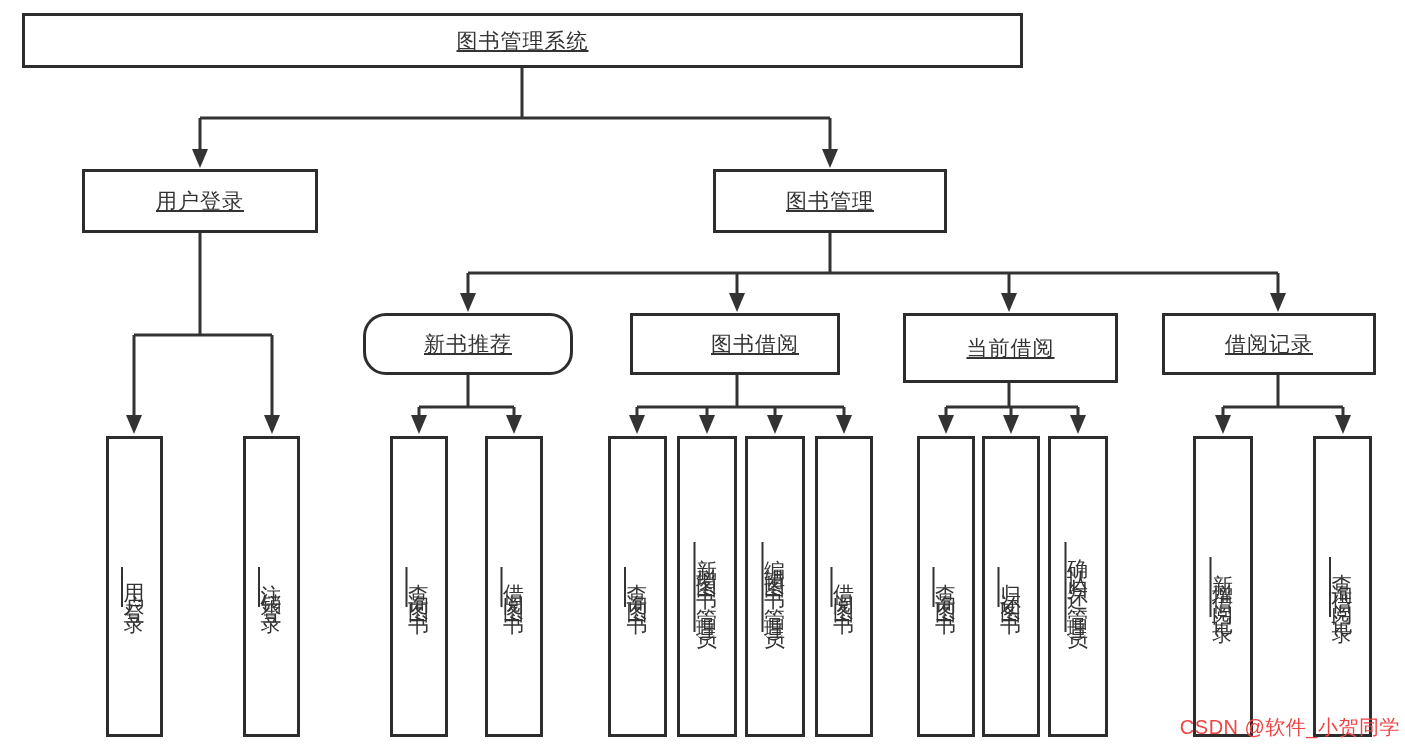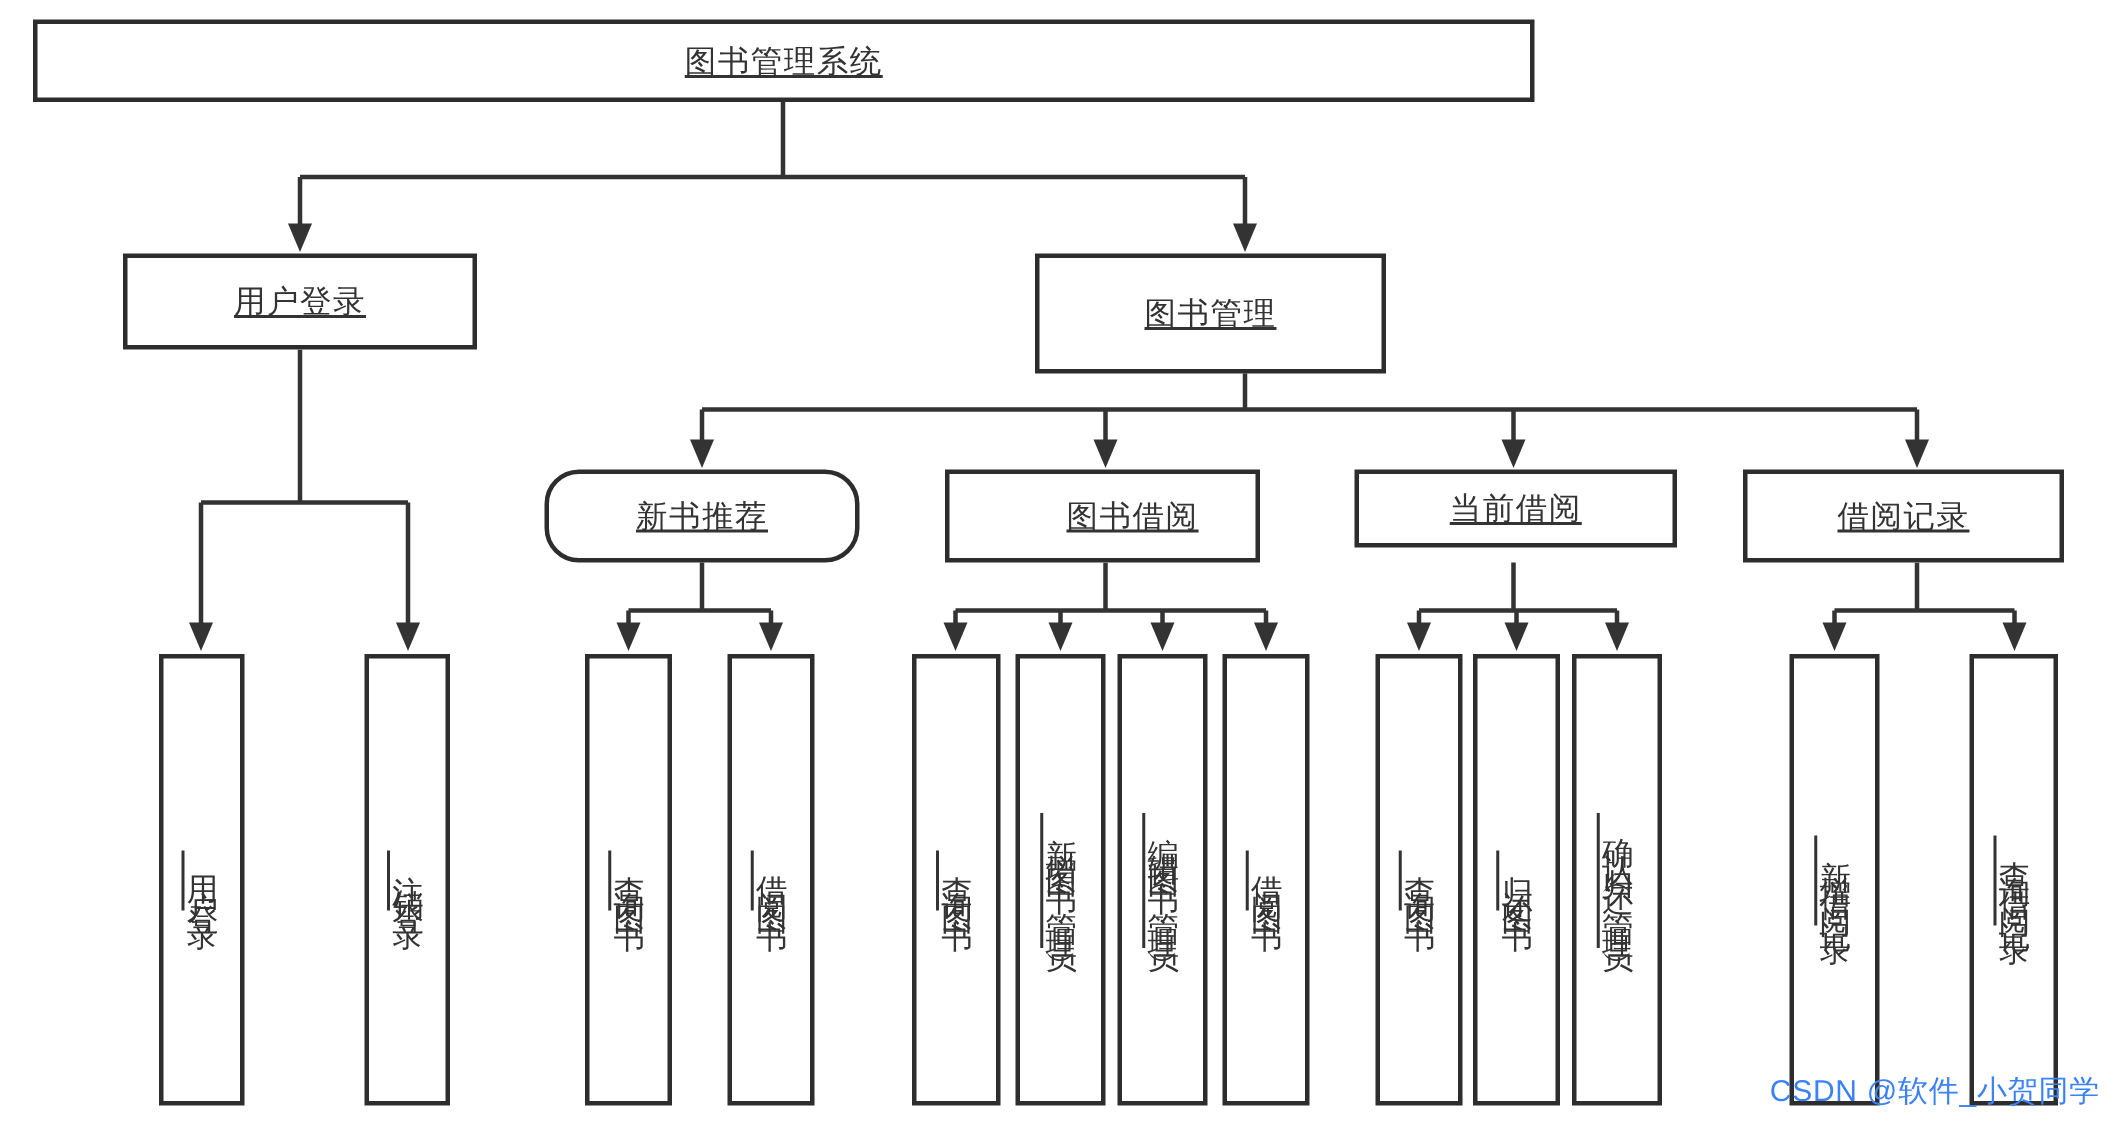--- a/index.html
+++ b/index.html
@@ -13,21 +13,21 @@
     display:flex;align-items:center;justify-content:center;
     color:#333333;font-size:21px;letter-spacing:1px;white-space:nowrap;text-decoration:underline;
   }
   .leaf{top:436px;height:301px;}
   .leaf .vlabel{
     writing-mode:vertical-rl;text-orientation:mixed;
     line-height:1;letter-spacing:10px;font-size:21px;color:#333333;
   }
   .watermark{
     position:absolute;right:5px;bottom:6px;z-index:5;
-    font-size:20px;color:#3b82f6;letter-spacing:0.5px;
+    font-size:20px;color:#ef4444;letter-spacing:0.5px;
   }
 </style>
 </head>
 <body>
 
 <div class="canvas">
 
   <svg class="connectors" viewBox="0 0 1405 747">
     <g stroke="#333333" stroke-width="3" fill="none">
 
@@ -75,31 +75,31 @@
     </g>
   </svg>
 
   <div class="box" style="left:22px;top:13px;width:1001px;height:55px;">
     <span>图书管理系统</span>
   </div>
 
   <div class="box" style="left:82px;top:169px;width:236px;height:64px;">
     <span>用户登录</span>
   </div>
-  <div class="box" style="left:690px;top:169px;width:234px;height:80px;">
+  <div class="box" style="left:713px;top:169px;width:234px;height:64px;">
     <span>图书管理</span>
   </div>
 
   <div class="box" style="left:363px;top:313px;width:210px;height:62px;border-radius:23px;">
     <span>新书推荐</span>
   </div>
   <div class="box" style="left:630px;top:313px;width:210px;height:62px;padding-left:40px;">
     <span>图书借阅</span>
   </div>
-  <div class="box" style="left:903px;top:313px;width:215px;height:52px;text-align:right;">
+  <div class="box" style="left:903px;top:313px;width:215px;height:70px;text-align:right;">
     <span>当前借阅</span>
   </div>
   <div class="box" style="left:1162px;top:313px;width:214px;height:62px;">
     <span>借阅记录</span>
   </div>
 
   <div class="box leaf" style="left:106px;width:57px;">
     <span class="vlabel">用户登录</span>
   </div>
   <div class="box leaf" style="left:243px;width:57px;">

